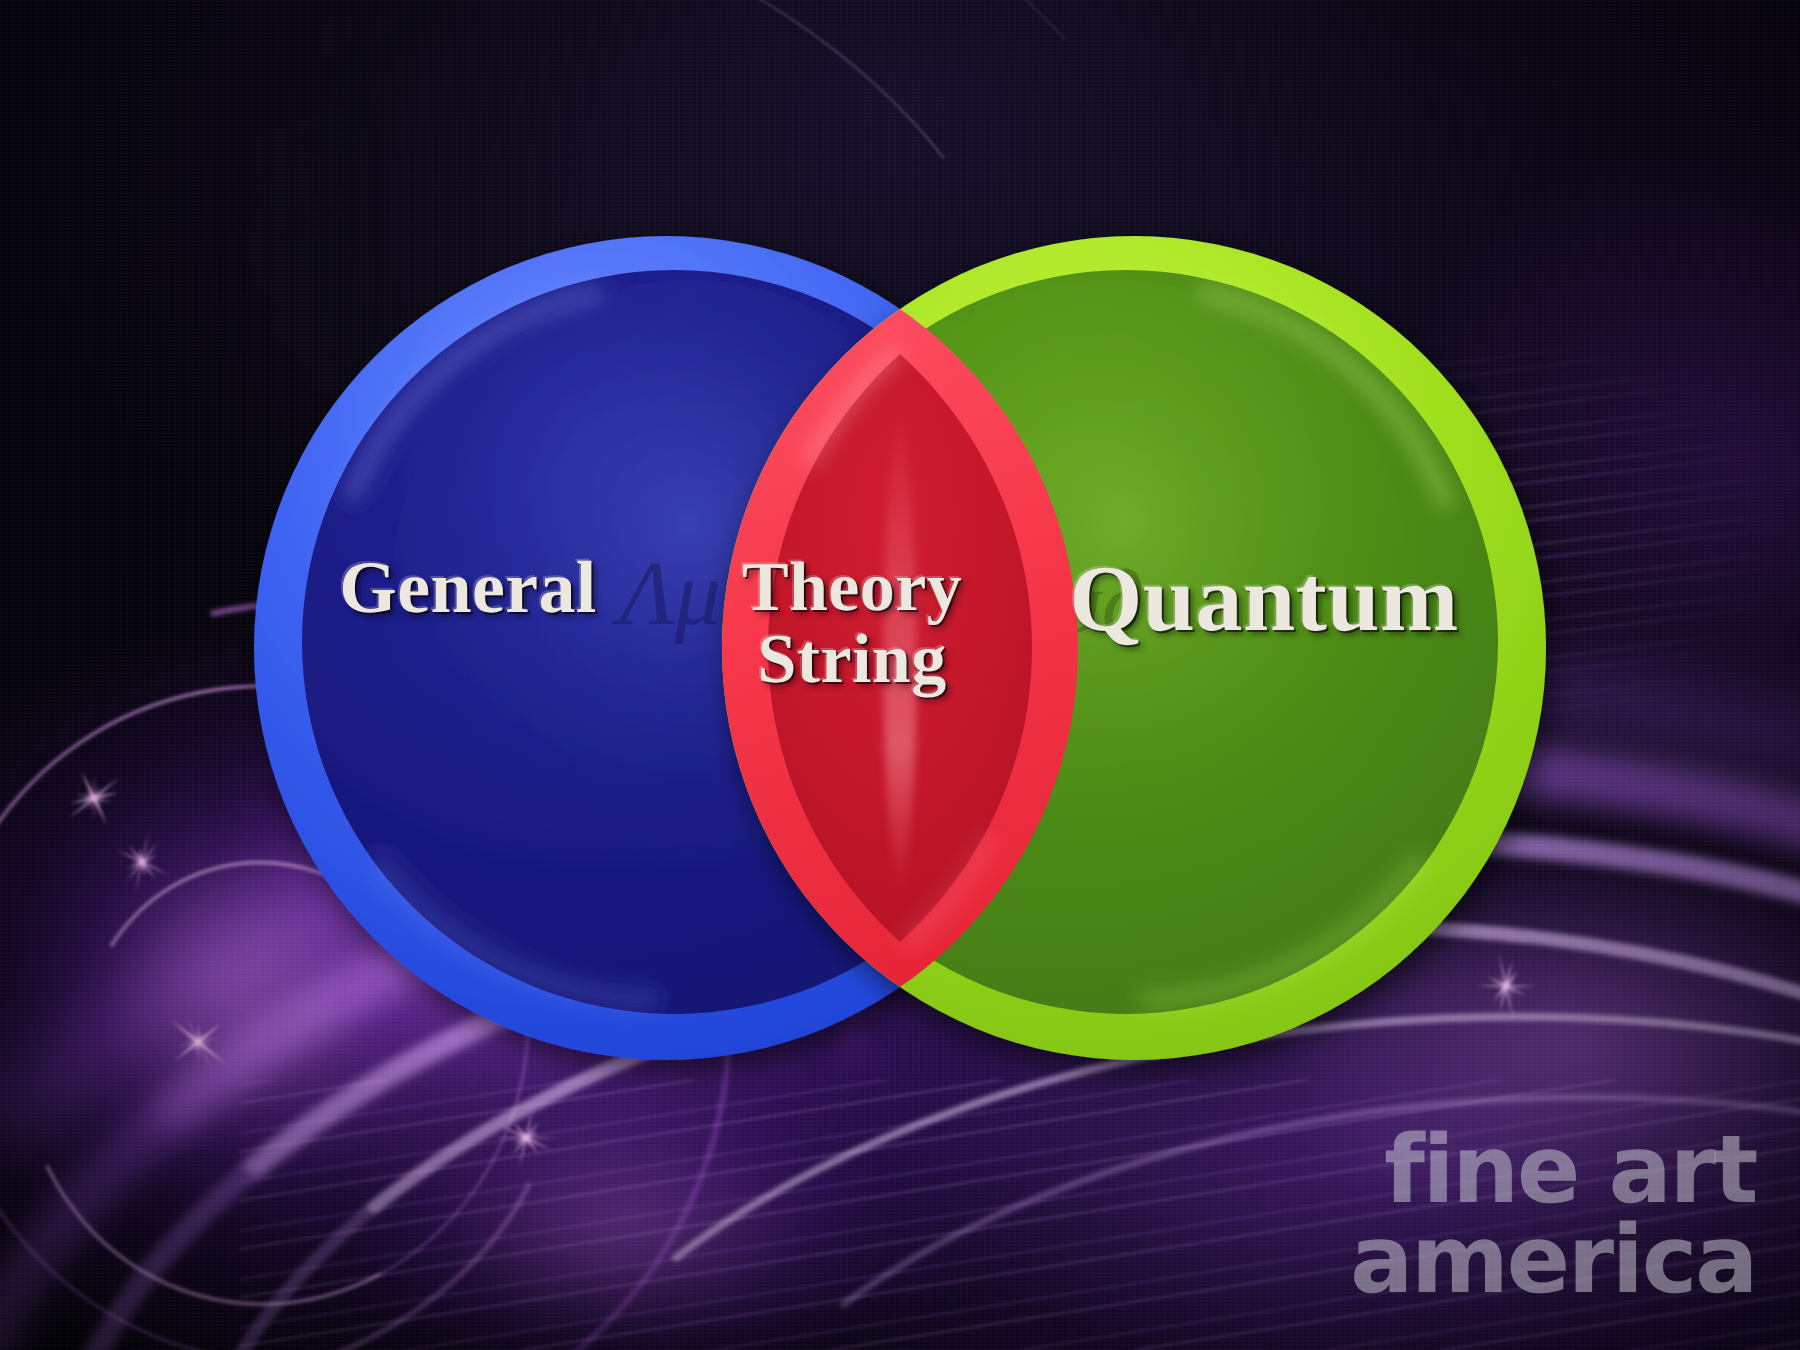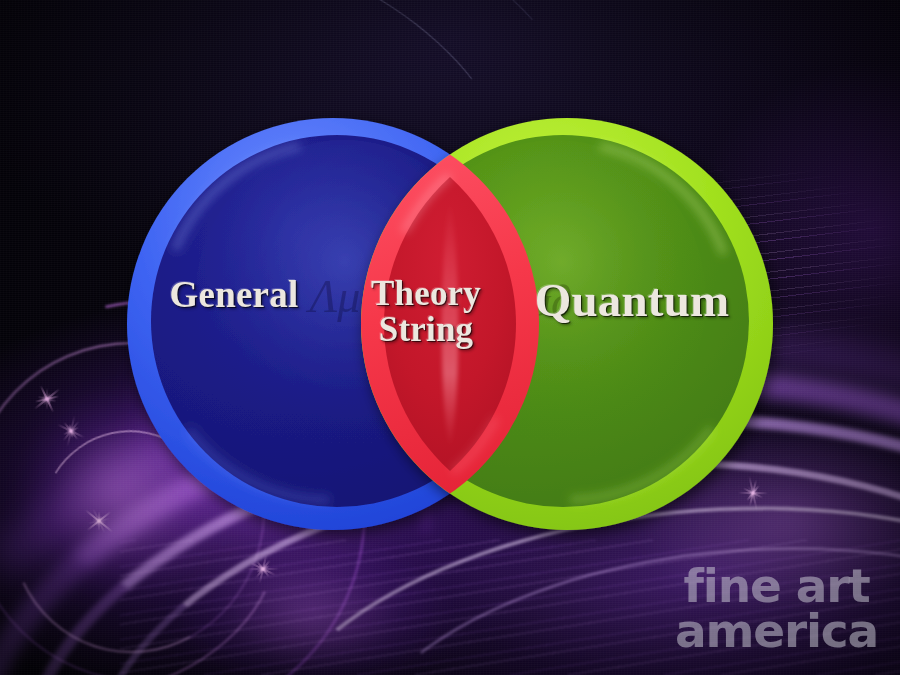--- a/index.html
+++ b/index.html
@@ -231,21 +231,21 @@
   #label-left  { left: 118px; top: 276px; width: 232px; font-size: 37px; }
   #label-mid   { left: 338px; top: 276px; width: 176px; font-size: 35px; }
   #label-right { left: 508px; top: 276px; width: 248px; font-size: 47px; }
   .venn-label .ln { display: block; }
 
   
   #watermark {
     position: absolute;
     right: 22px;
     bottom: 22px;
-    text-align: center;
+    text-align: right;
     font-family: "DejaVu Sans", sans-serif;
     font-weight: bold;
     font-size: 47px;
     line-height: 0.96;
     letter-spacing: -1.2px;
     color: rgba(204,204,212,0.52);
     pointer-events: none;
   }
   #watermark span { display: block; }
 </style>

